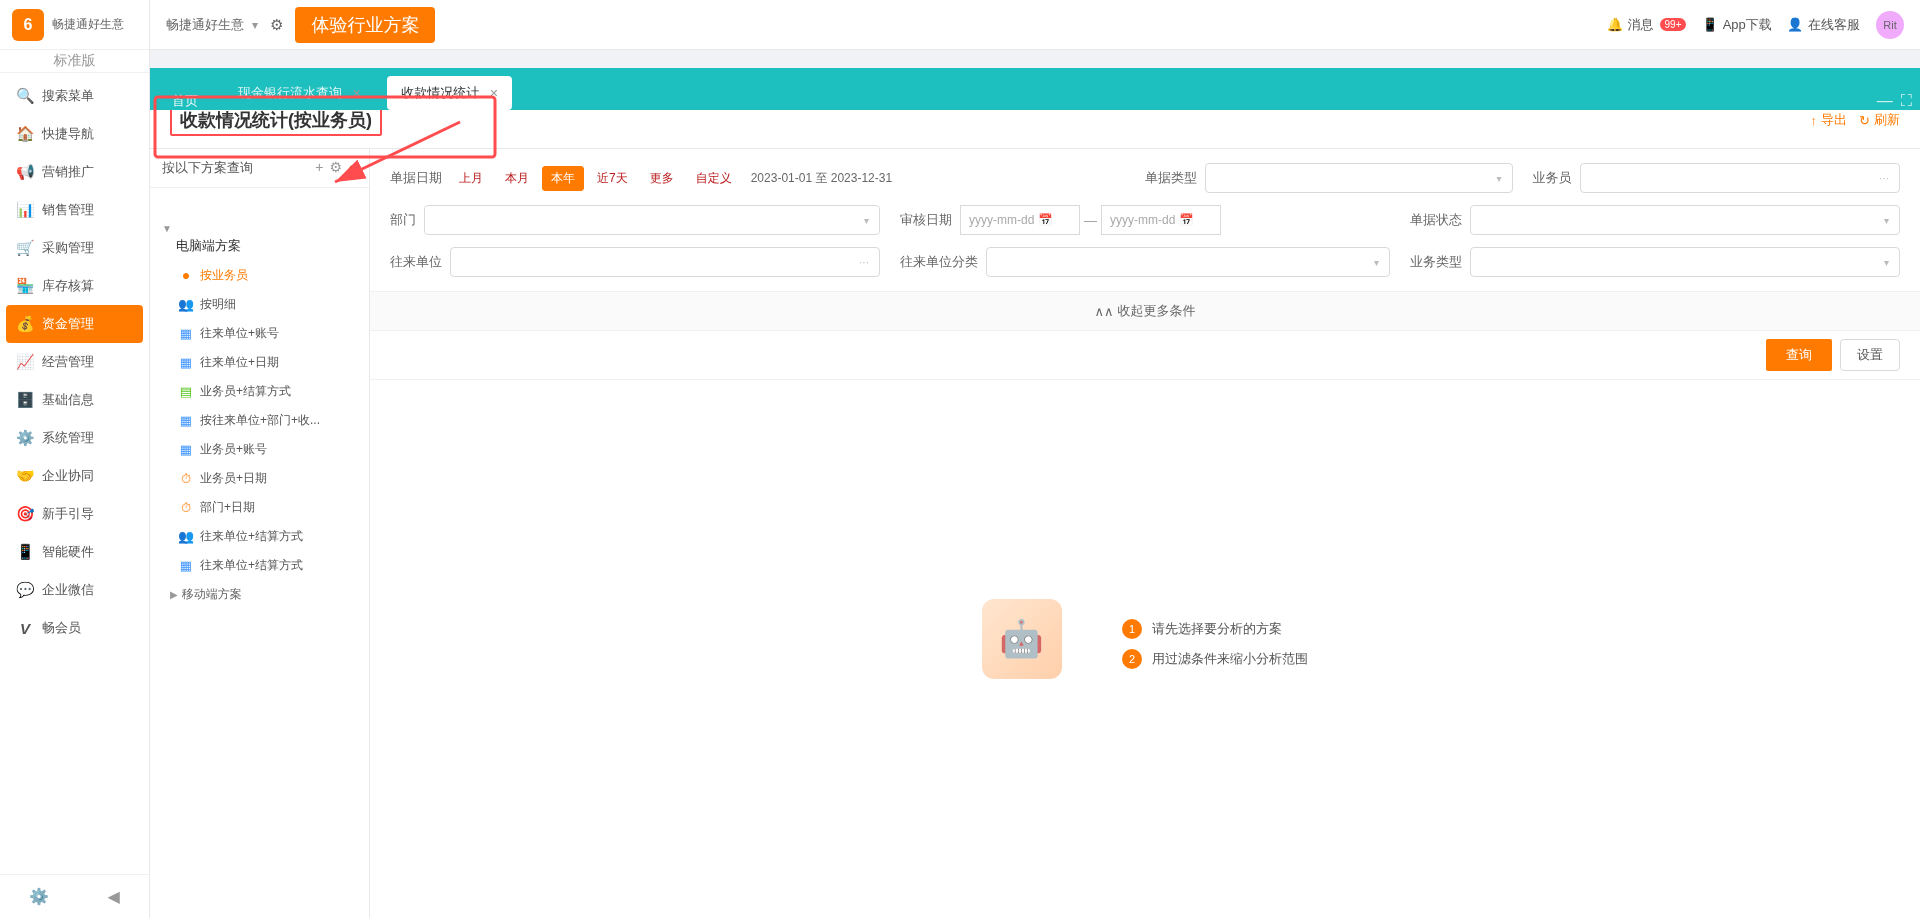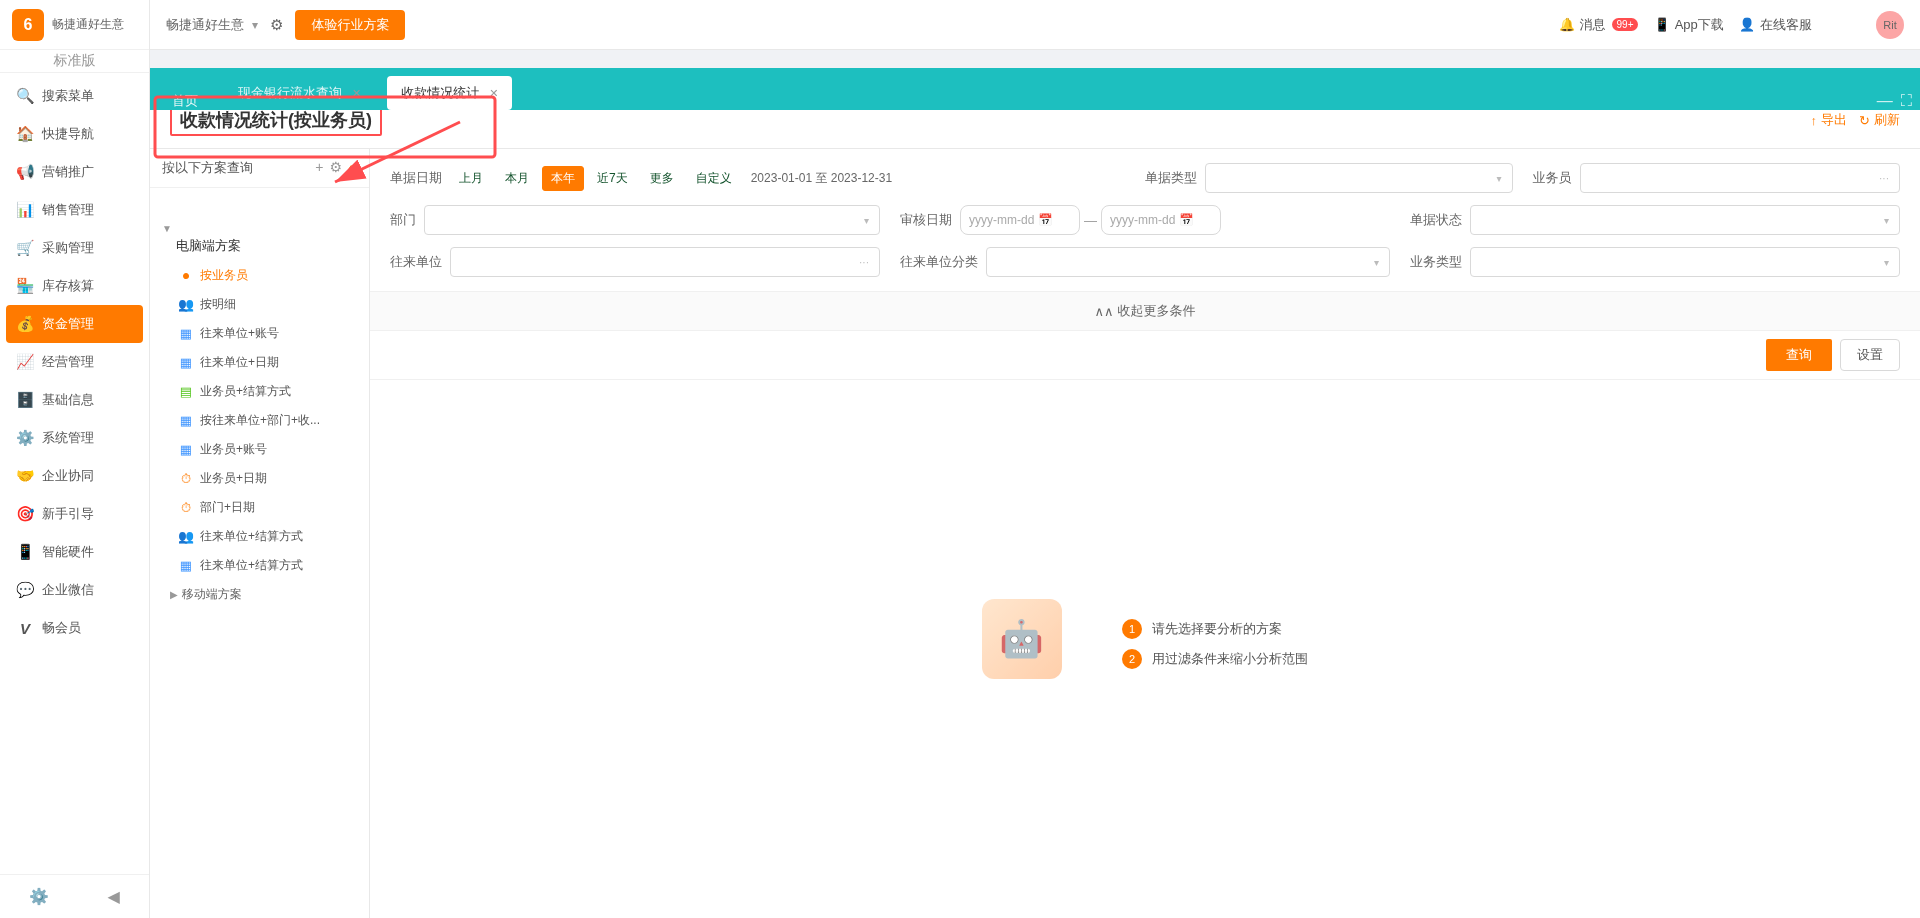--- a/index.html
+++ b/index.html
@@ -42,29 +42,29 @@
       background: #fff; border-bottom: 1px solid #e8e8e8;
       display: flex; align-items: center; justify-content: space-between;
       padding: 0 16px; z-index: 99;
     }
     .header-left { display: flex; align-items: center; gap: 8px; }
     .header-breadcrumb { font-size: 13px; color: #666; }
     .header-dropdown { cursor: pointer; color: #999; font-size: 12px; }
     .header-gear { cursor: pointer; color: #666; font-size: 15px; padding: 4px; }
     .header-trial-btn {
       background: #ff7a00; color: #fff; border: none; border-radius: 4px;
-      padding: 6px 16px; cursor: pointer; font-size: 13px;
+      padding: 6px 16px; cursor: pointer; font-size: 18px;
     }
     .header-right { display: flex; align-items: center; gap: 16px; }
     .header-action { display: flex; align-items: center; gap: 4px; cursor: pointer; color: #555; font-size: 13px; }
     .badge {
       background: #ff4d4f; color: #fff; border-radius: 10px;
       font-size: 10px; padding: 1px 5px; margin-left: 2px;
     }
-    .user-avatar { width: 28px; height: 28px; background: #fca5a5; border-radius: 50%; margin-left: 48px; }
+    .user-avatar { width: 28px; height: 28px; background: #f0abfc; border-radius: 50%; }
 
     
     .tabbar {
       position: fixed; left: 150px; top: 68px; right: 0; height: 42px;
       background: #1dbfbf; display: flex; align-items: flex-end;
       padding: 0 8px; z-index: 98; gap: 12px;
     }
     .tab-item {
       height: 34px; display: flex; align-items: center; gap: 6px;
       padding: 0 14px; border-radius: 4px; cursor: pointer;
@@ -144,33 +144,33 @@
     .filter-row { display: flex; align-items: center; gap: 20px; margin-bottom: 12px; }
     .filter-row:last-child { margin-bottom: 0; }
     .filter-item { display: flex; align-items: center; gap: 8px; flex: 1; }
     .filter-label { color: #666; font-size: 13px; white-space: nowrap; }
     .filter-date-group {
       display: flex; align-items: center; gap: 6px; flex: 1;
     }
     .date-tabs { display: flex; gap: 4px; }
     .date-tab {
       padding: 3px 8px; border-radius: 3px; cursor: pointer;
-      font-size: 12px; color: #14532d; border: 1px solid transparent;
+      font-size: 12px; color: #b91c1c; border: 1px solid transparent;
     }
     .date-tab.active { background: #ff7a00; color: #fff; border-color: #ff7a00; }
     .date-range { font-size: 12px; color: #666; margin-left: 4px; }
     .filter-select {
       flex: 1; height: 30px; border: 1px solid #d9d9d9; border-radius: 4px;
       padding: 0 10px; font-size: 12px; color: #666; display: flex; align-items: center;
       justify-content: space-between; cursor: pointer; background: #fff;
     }
     .filter-select-arrow { color: #bbb; font-size: 10px; }
     .date-input-group { display: flex; align-items: center; gap: 4px; flex: 1; }
     .date-input {
-      height: 30px; border: 1px solid #d9d9d9; border-radius: 8px;
+      height: 30px; border: 1px solid #d9d9d9; border-radius: 0;
       padding: 0 8px; font-size: 12px; color: #aaa; display: flex; align-items: center; gap: 4px; min-width: 120px;
     }
     .date-sep { color: #999; }
 
     
     .filter-action-row { display: flex; justify-content: flex-end; gap: 8px; padding: 0 20px 10px; border-bottom: 1px solid #f0f0f0; }
     .btn-query {
       background: #ff7a00; color: #fff; border: none; border-radius: 2px;
       padding: 6px 20px; cursor: pointer; font-size: 13px;
     }

